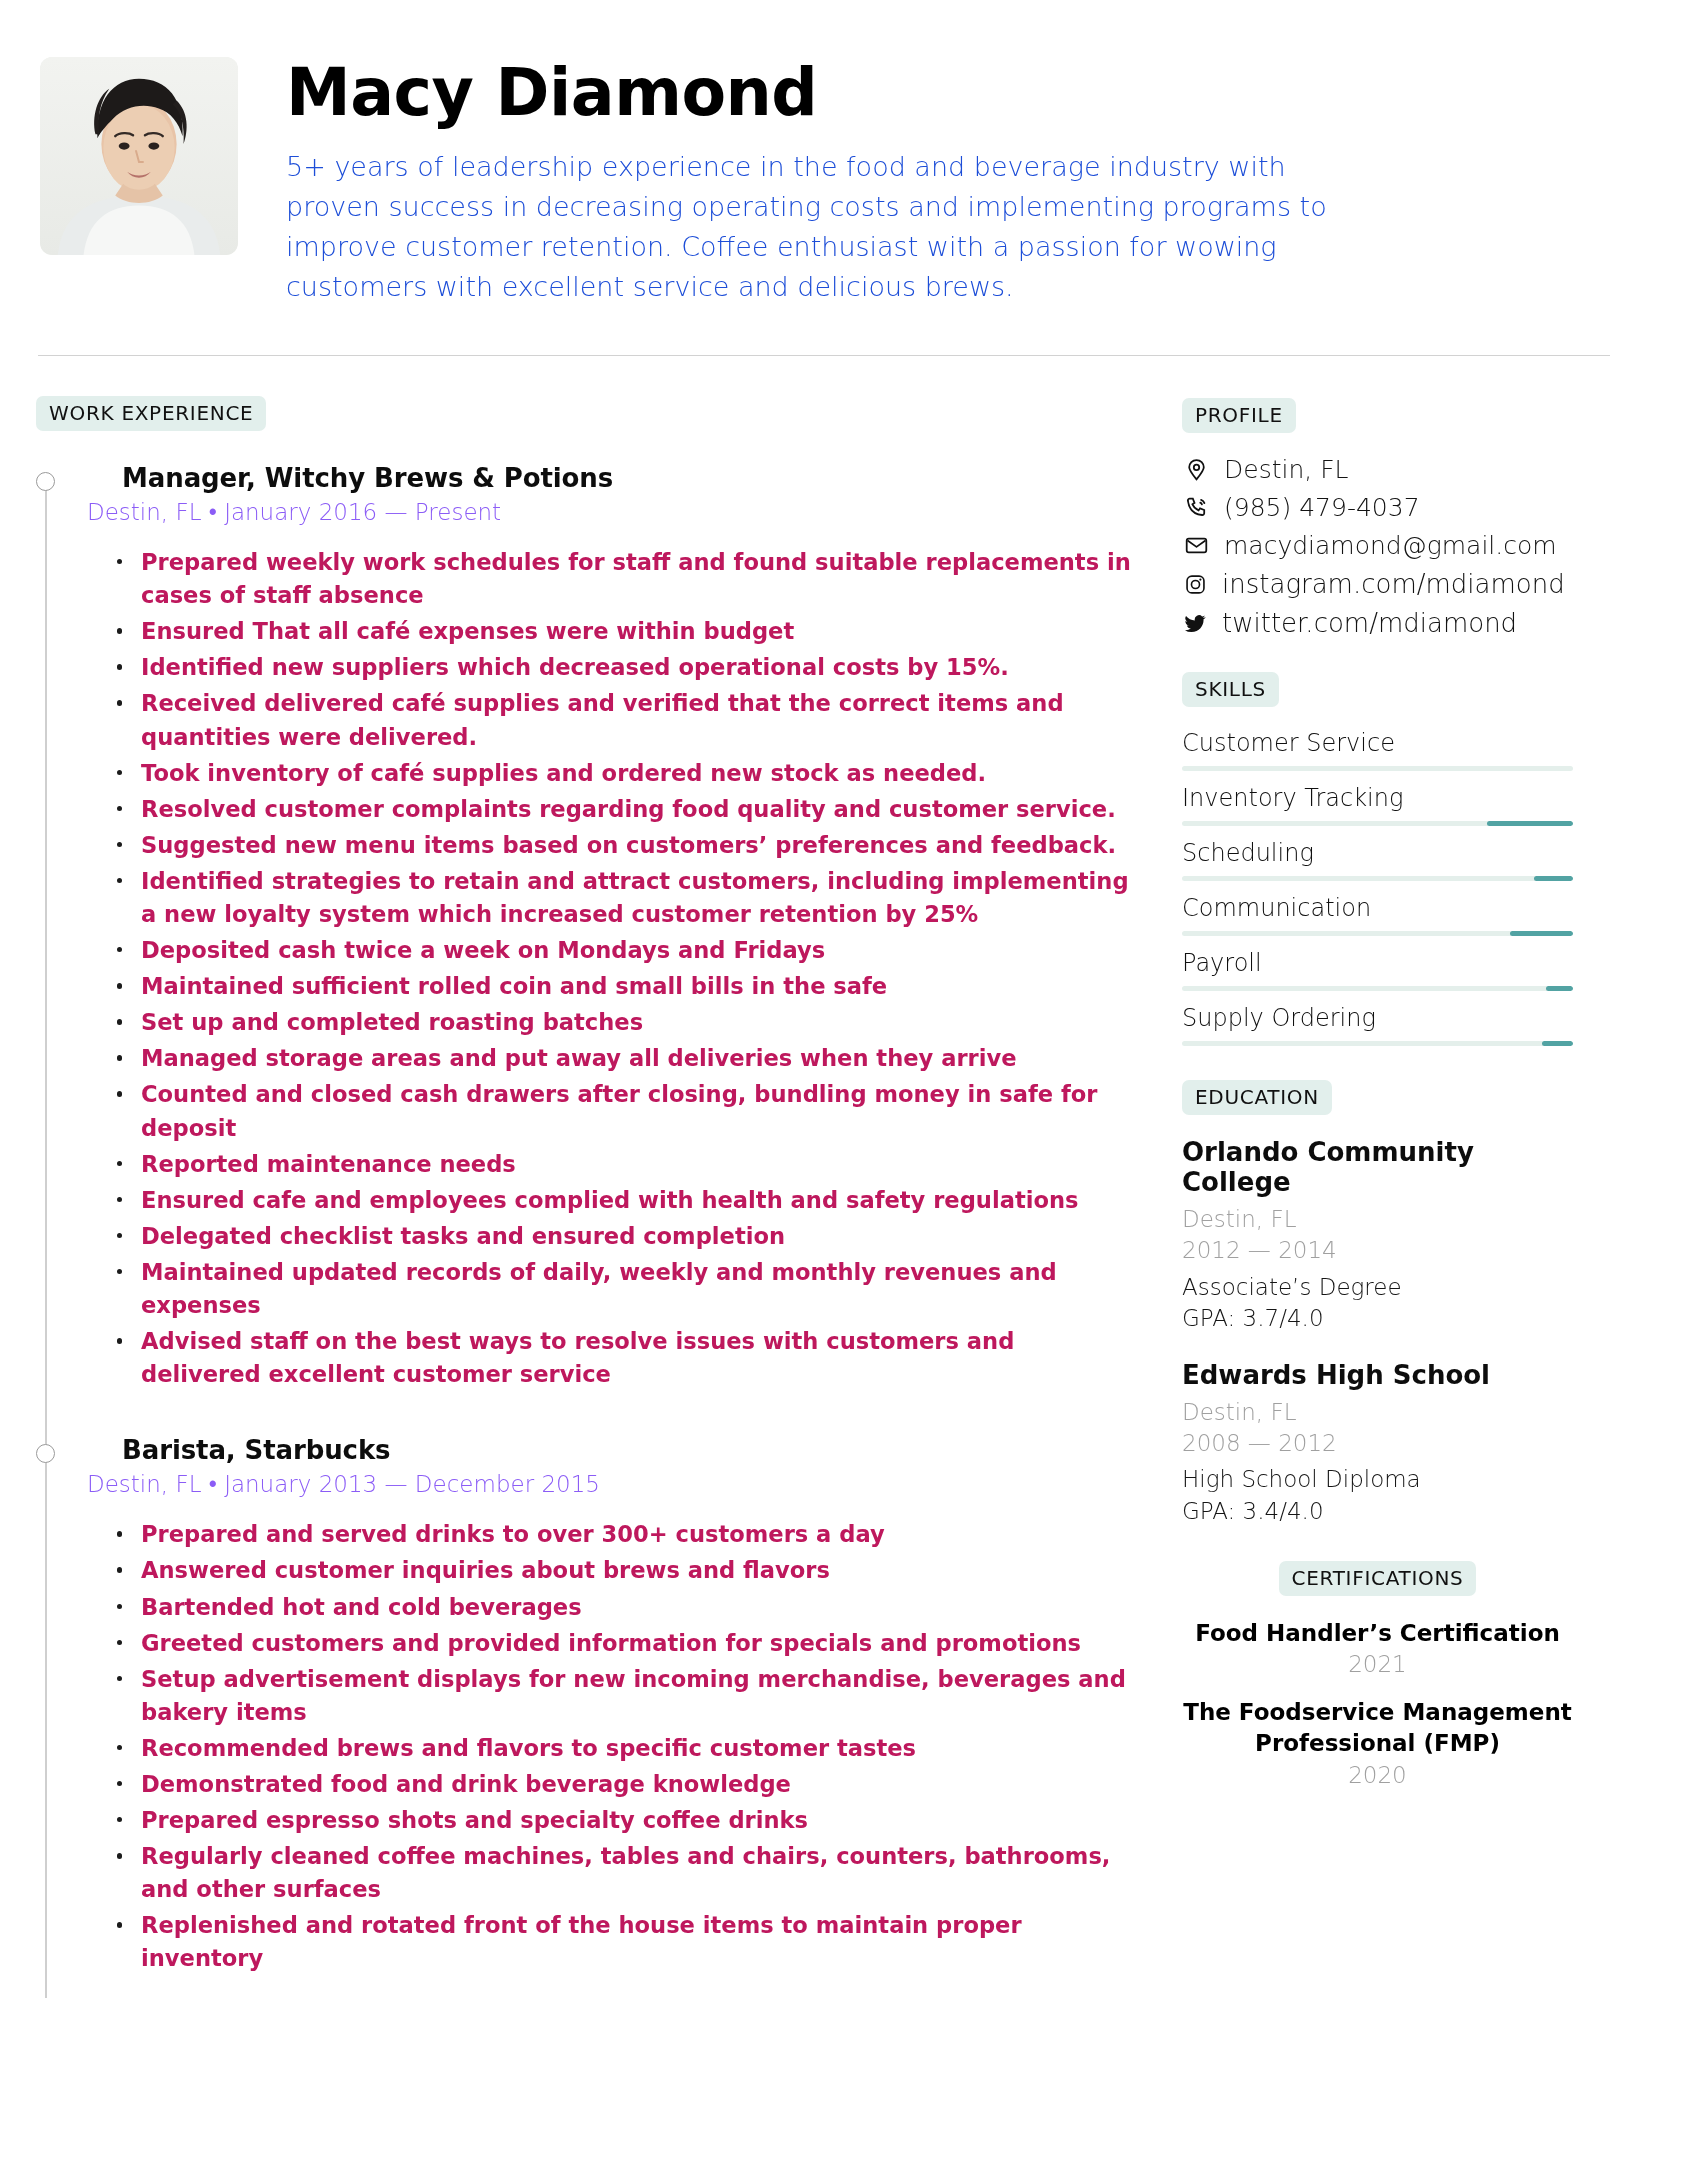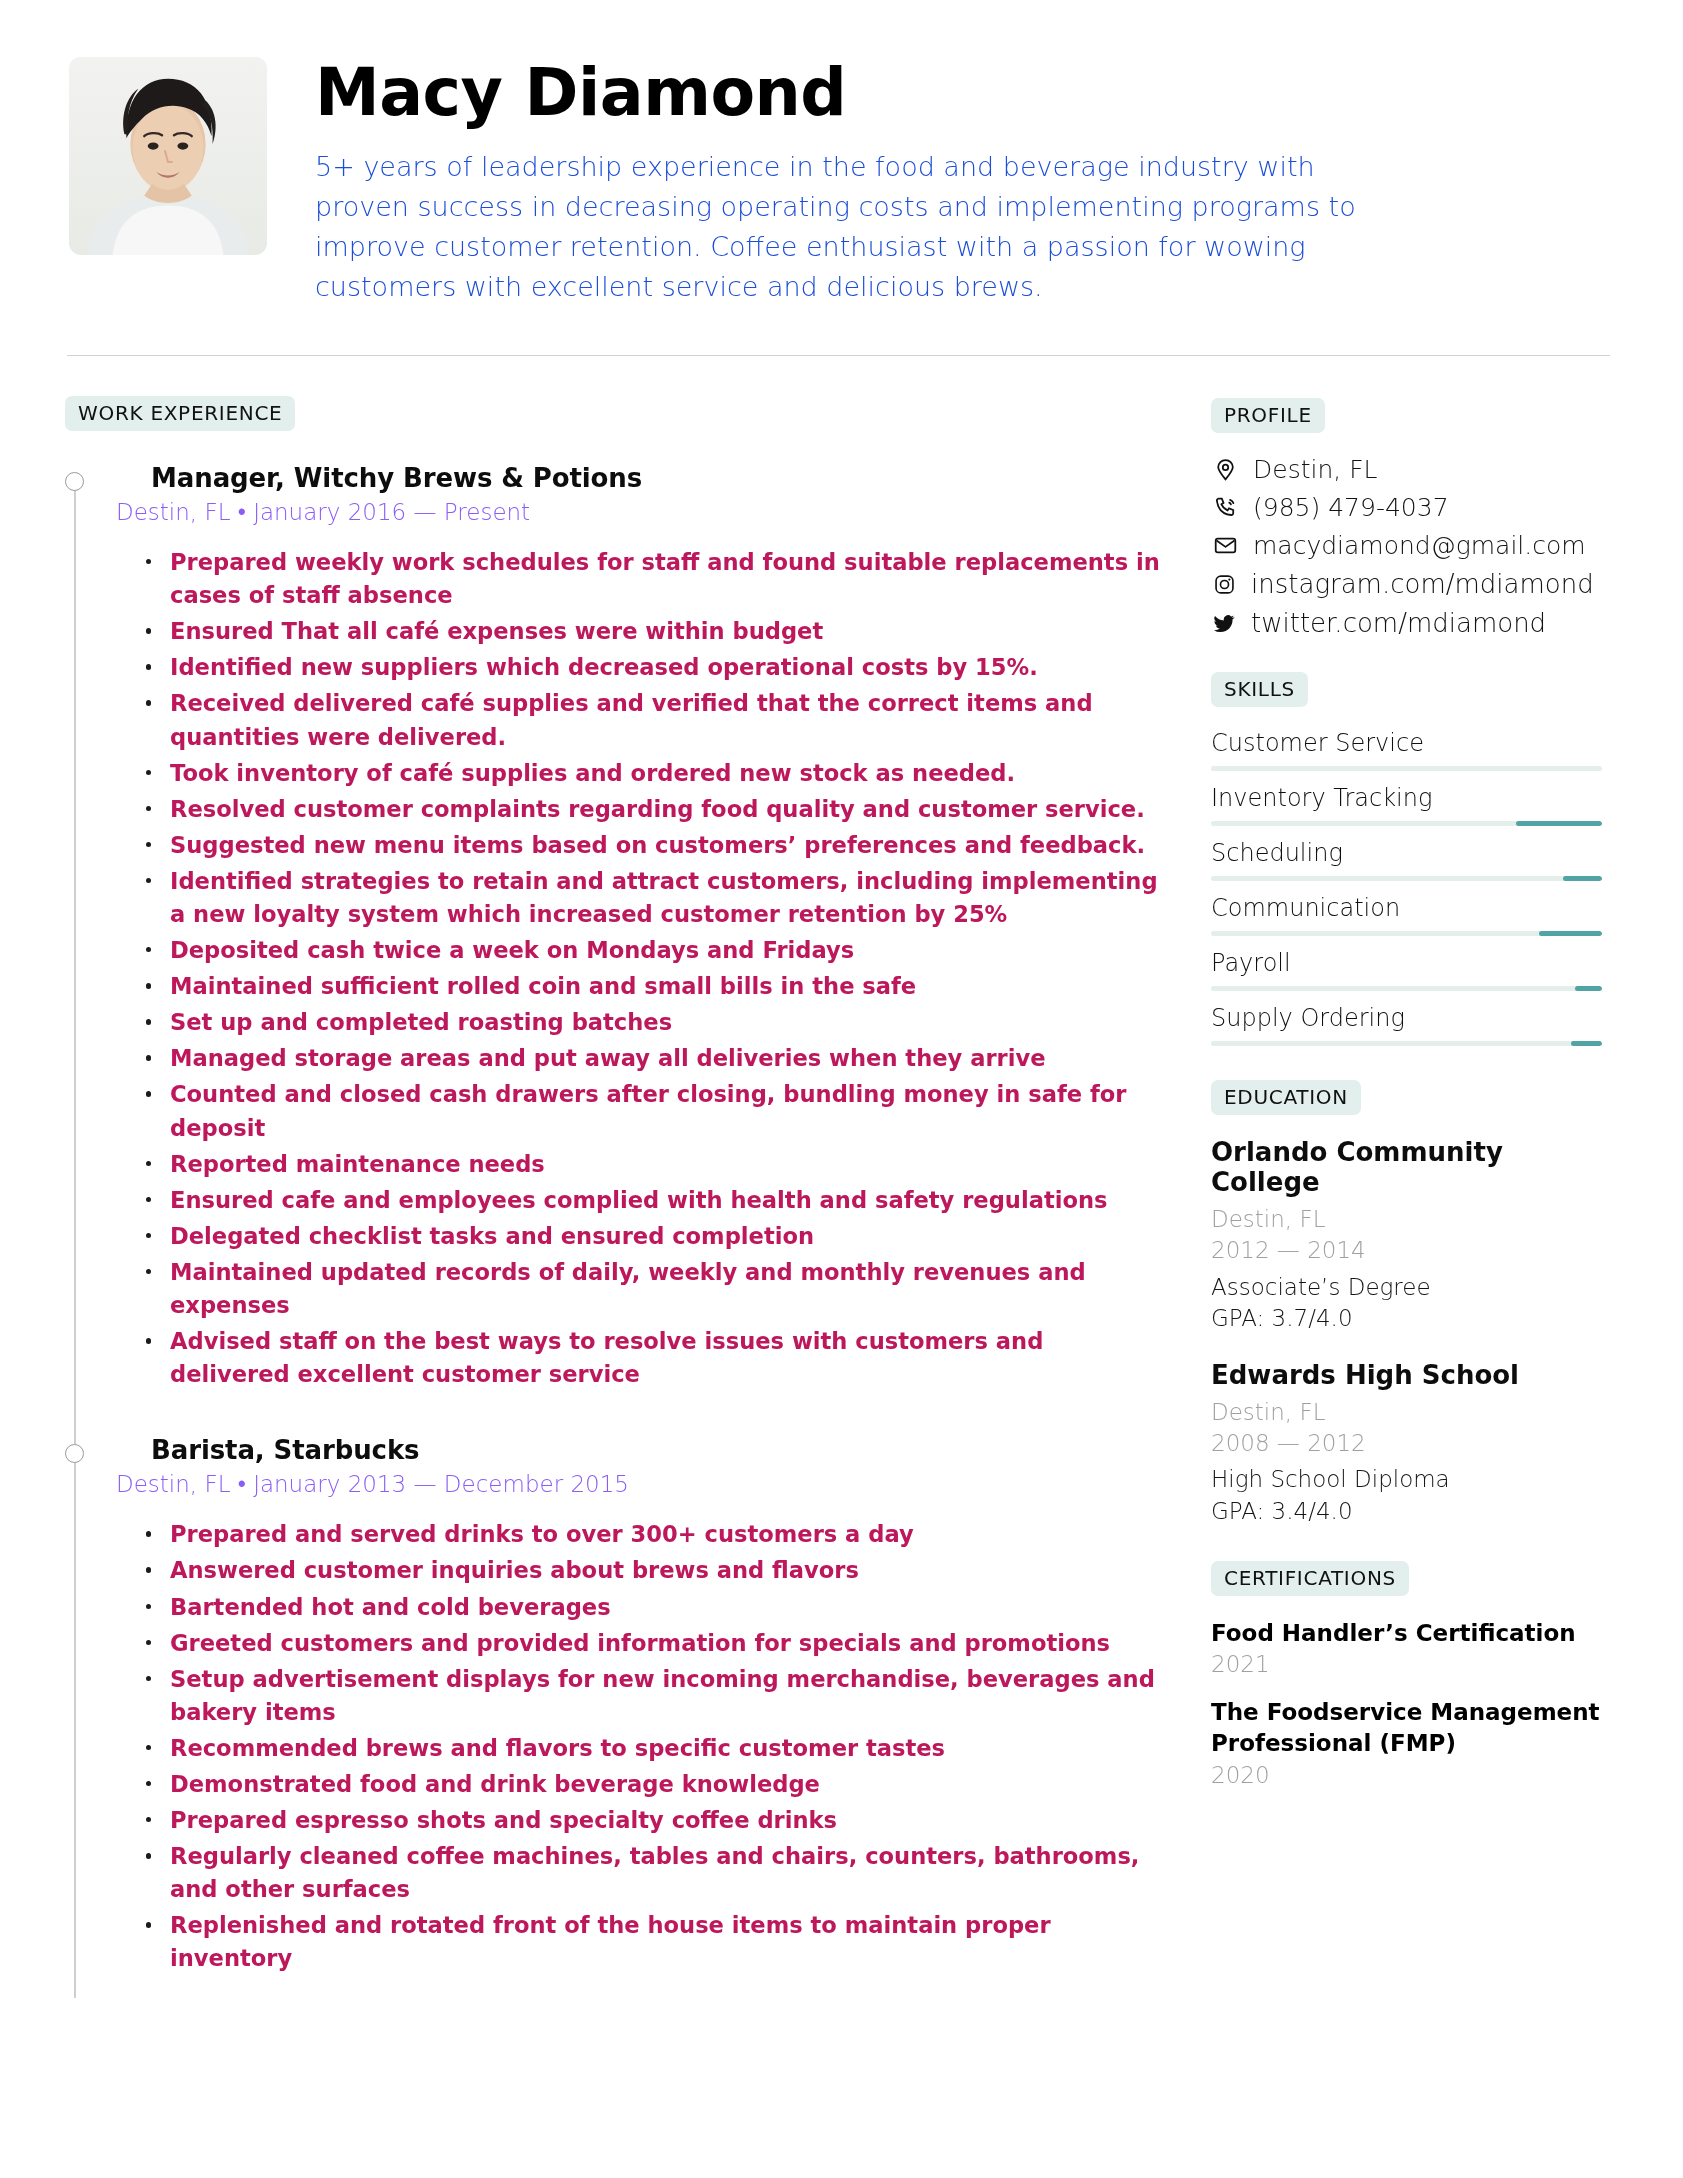--- a/index.html
+++ b/index.html
@@ -13,21 +13,21 @@
   body {
     font-family: "DejaVu Sans", "Liberation Sans", sans-serif;
     color: #1a1a1a;
     position: relative;
     overflow: hidden;
   }
 
   .page {
     width: 1683px;
     height: 2178px;
-    padding: 57px 71px 0 65px;
+    padding: 57px 71px 0 36px;
     position: relative;
   }
 
   
   .header {
     display: flex;
     align-items: flex-start;
     gap: 48px;
     padding-left: 4px;
   }
@@ -154,21 +154,21 @@
     left: 2px;
     top: 13px;
     width: 5.4px;
     height: 5.4px;
     border-radius: 50%;
     background: #1b1b1b;
   }
 
   
   .side-block { margin-bottom: 34px; }
-  .side-block:last-child { margin-bottom: 12px; }
+  .side-block:last-child { margin-bottom: 12px; text-align: center; }
 
   .contact-list { margin-top: 22px; }
 
   .contact-row {
     display: flex;
     align-items: center;
     gap: 14px;
     margin-bottom: 9px;
   }
   .contact-row .ico {

